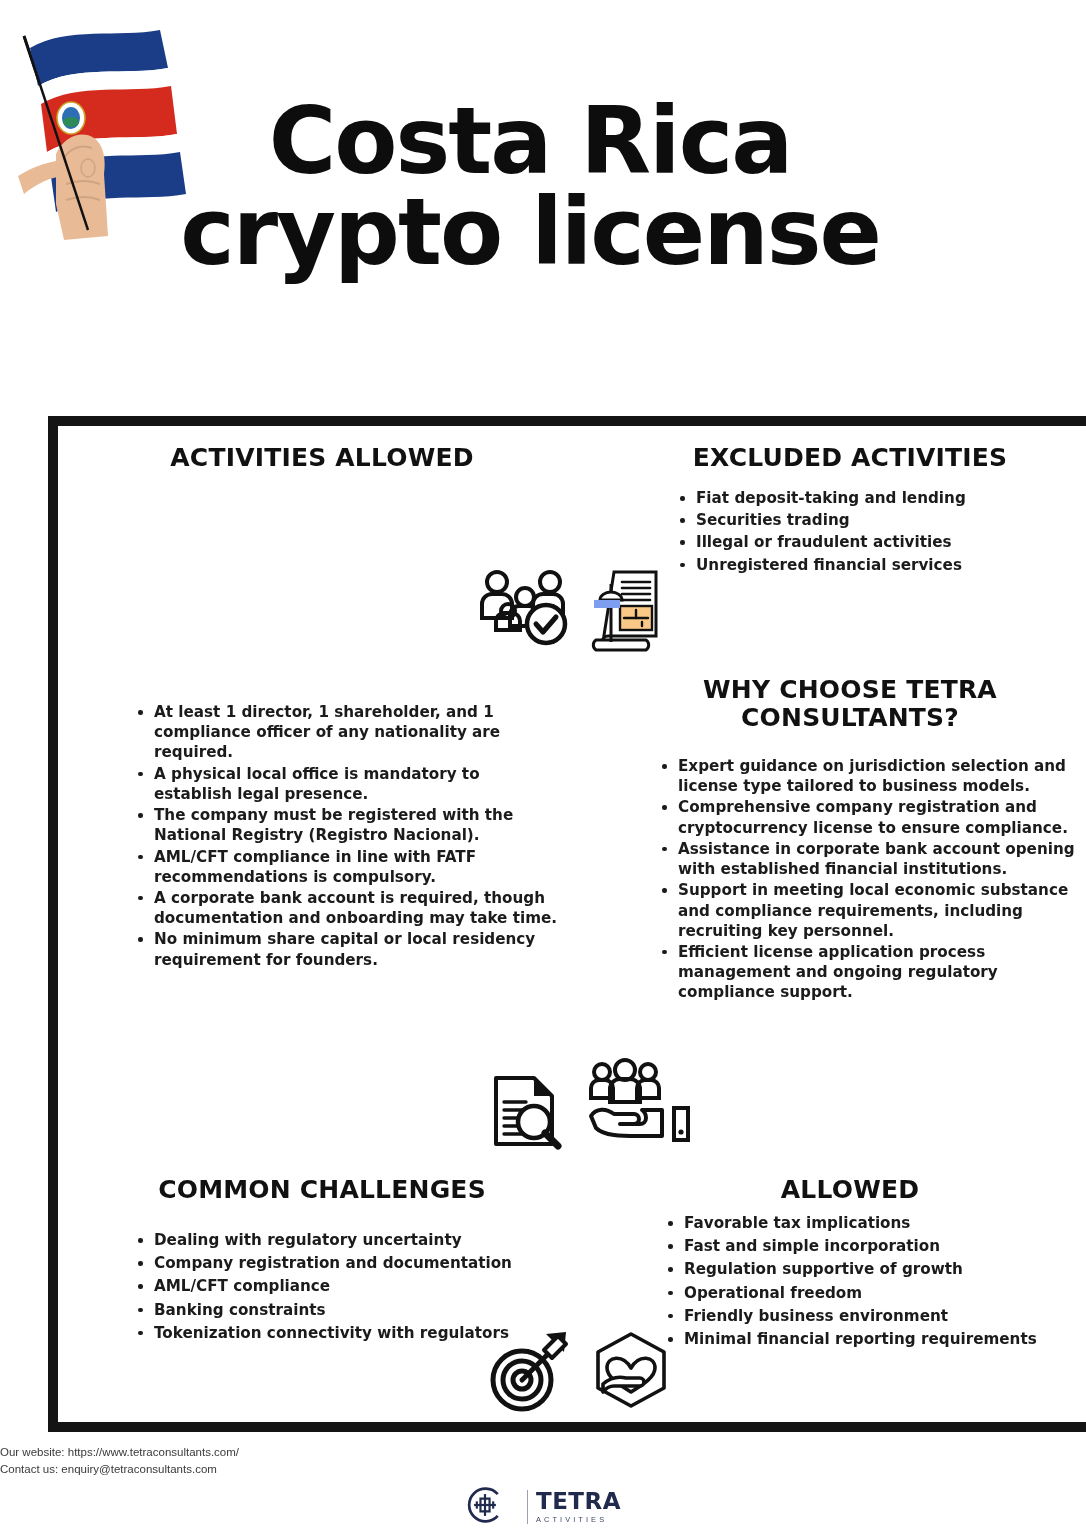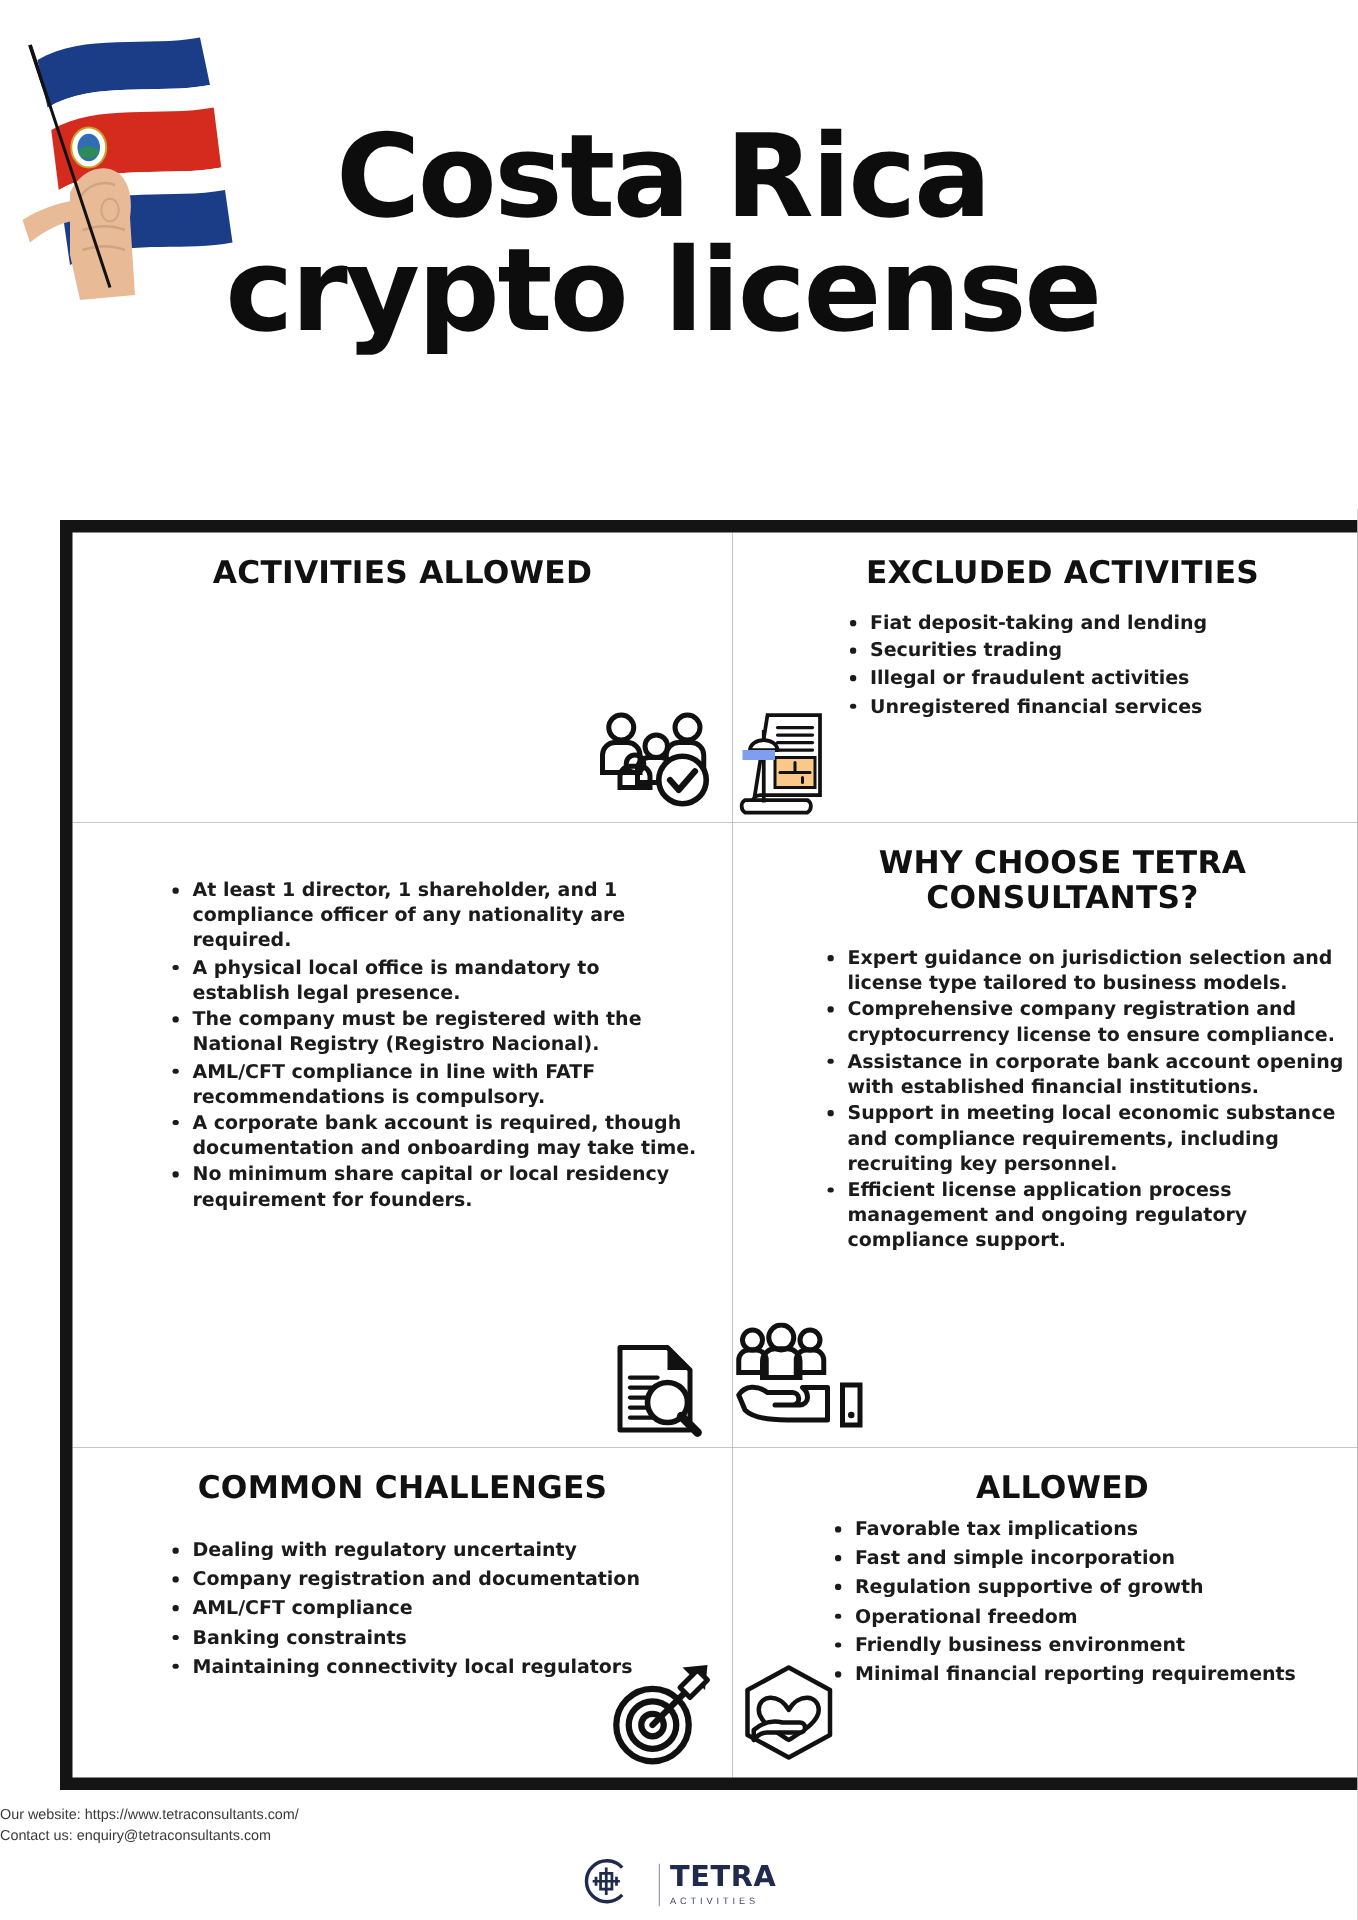--- a/index.html
+++ b/index.html
@@ -314,21 +314,21 @@
       </div>
     </div>
 
     <div class="cell c-chal">
       <div class="cell-title">COMMON CHALLENGES</div>
       <ul class="bullets">
         <li>Dealing with regulatory uncertainty</li>
         <li>Company registration and documentation</li>
         <li>AML/CFT compliance</li>
         <li>Banking constraints</li>
-        <li>Maintaining connectivity local regulators</li>
+        <li>Tokenization connectivity with regulators</li>
       </ul>
       <div class="deco-icon ic-target">
         <svg viewBox="0 0 88 86" width="88" height="86">
           <g fill="none" stroke="#111">
             <circle cx="36" cy="52" r="29" stroke-width="5"></circle>
             <circle cx="36" cy="52" r="19" stroke-width="5"></circle>
             <circle cx="36" cy="52" r="9" stroke-width="5"></circle>
           </g>
           <line x1="36" y1="52" x2="74" y2="14" stroke="#111" stroke-width="5" stroke-linecap="round"></line>
           <path d="M60,6 l20,-2 l-2,20 l-9,-9 z" fill="#111"></path>

